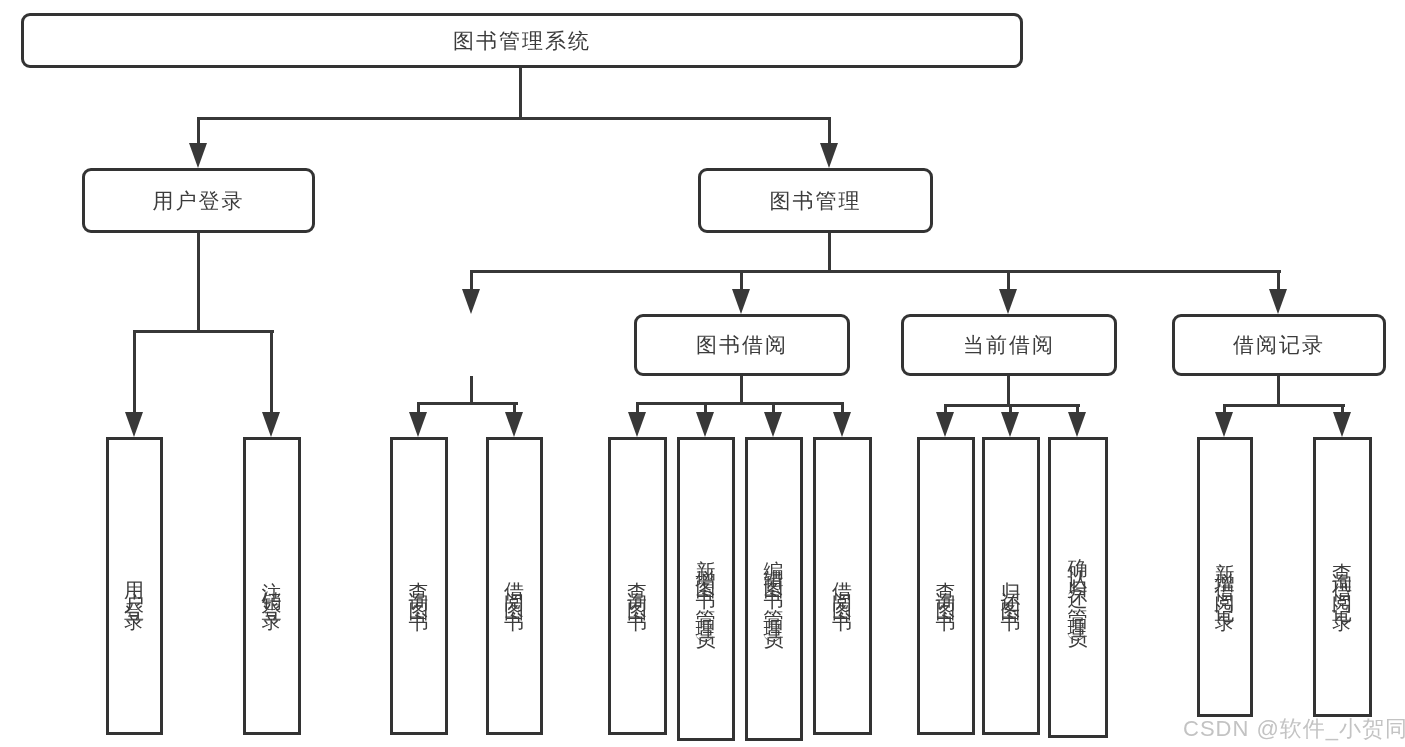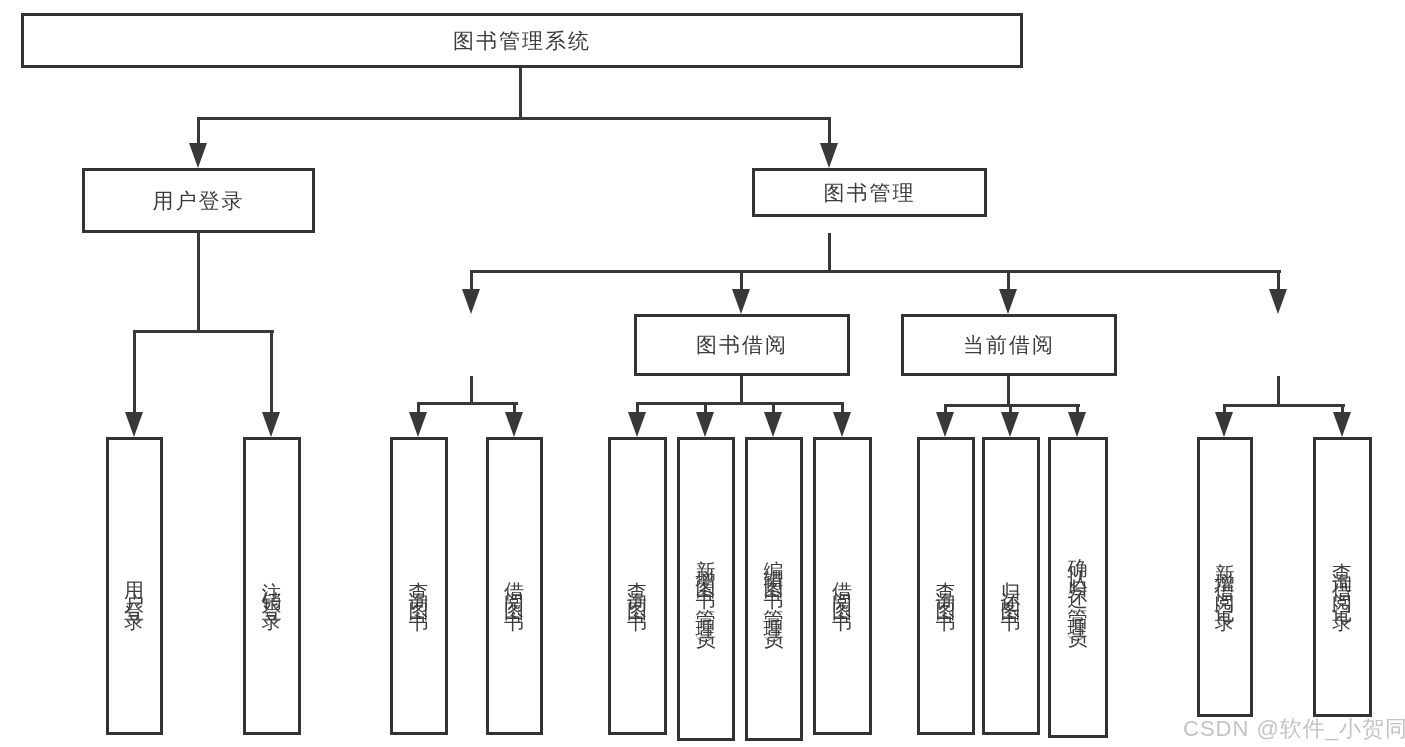--- a/index.html
+++ b/index.html
@@ -25,20 +25,21 @@
     border:3px solid var(--box-border);
     display:flex;
     align-items:center;
     justify-content:center;
     color:var(--text);
   }
   .hbox{
     font-size:21px;
     letter-spacing:2px;
     white-space:nowrap;
+    border-radius:9px;
   }
   .vbox{
     writing-mode:vertical-rl;
     text-orientation:mixed;
     font-size:20px;
     letter-spacing:10px;
     line-height:1;
   }
   .line{
     position:absolute;
@@ -62,24 +63,25 @@
   }
 </style>
 </head>
 <body>
 
 <div class="canvas">
 
   <div class="box hbox" style="left:21px;top:13px;width:1002px;height:55px;">图书管理系统</div>
 
   <div class="box hbox" style="left:82px;top:168px;width:233px;height:65px;">用户登录</div>
-  <div class="box hbox" style="left:752px;top:168px;width:235px;height:49px;">图书管理</div>
+  <div class="box hbox" style="left:698px;top:168px;width:235px;height:65px;">图书管理</div>
 
   <div class="box hbox" style="left:634px;top:314px;width:216px;height:62px;">图书借阅</div>
   <div class="box hbox" style="left:901px;top:314px;width:216px;height:62px;">当前借阅</div>
+  <div class="box hbox" style="left:1172px;top:314px;width:214px;height:62px;">借阅记录</div>
 
   <div class="box vbox" style="left:106px;top:437px;width:57px;height:298px;">用户登录</div>
   <div class="box vbox" style="left:243px;top:437px;width:58px;height:298px;">注销登录</div>
 
   <div class="box vbox" style="left:390px;top:437px;width:58px;height:298px;">查询图书</div>
   <div class="box vbox" style="left:486px;top:437px;width:57px;height:298px;">借阅图书</div>
 
   <div class="box vbox" style="left:608px;top:437px;width:59px;height:298px;">查询图书</div>
   <div class="box vbox" style="left:677px;top:437px;width:58px;height:304px;">新增图书（管理员）</div>
   <div class="box vbox" style="left:745px;top:437px;width:58px;height:304px;">编辑图书（管理员）</div>

